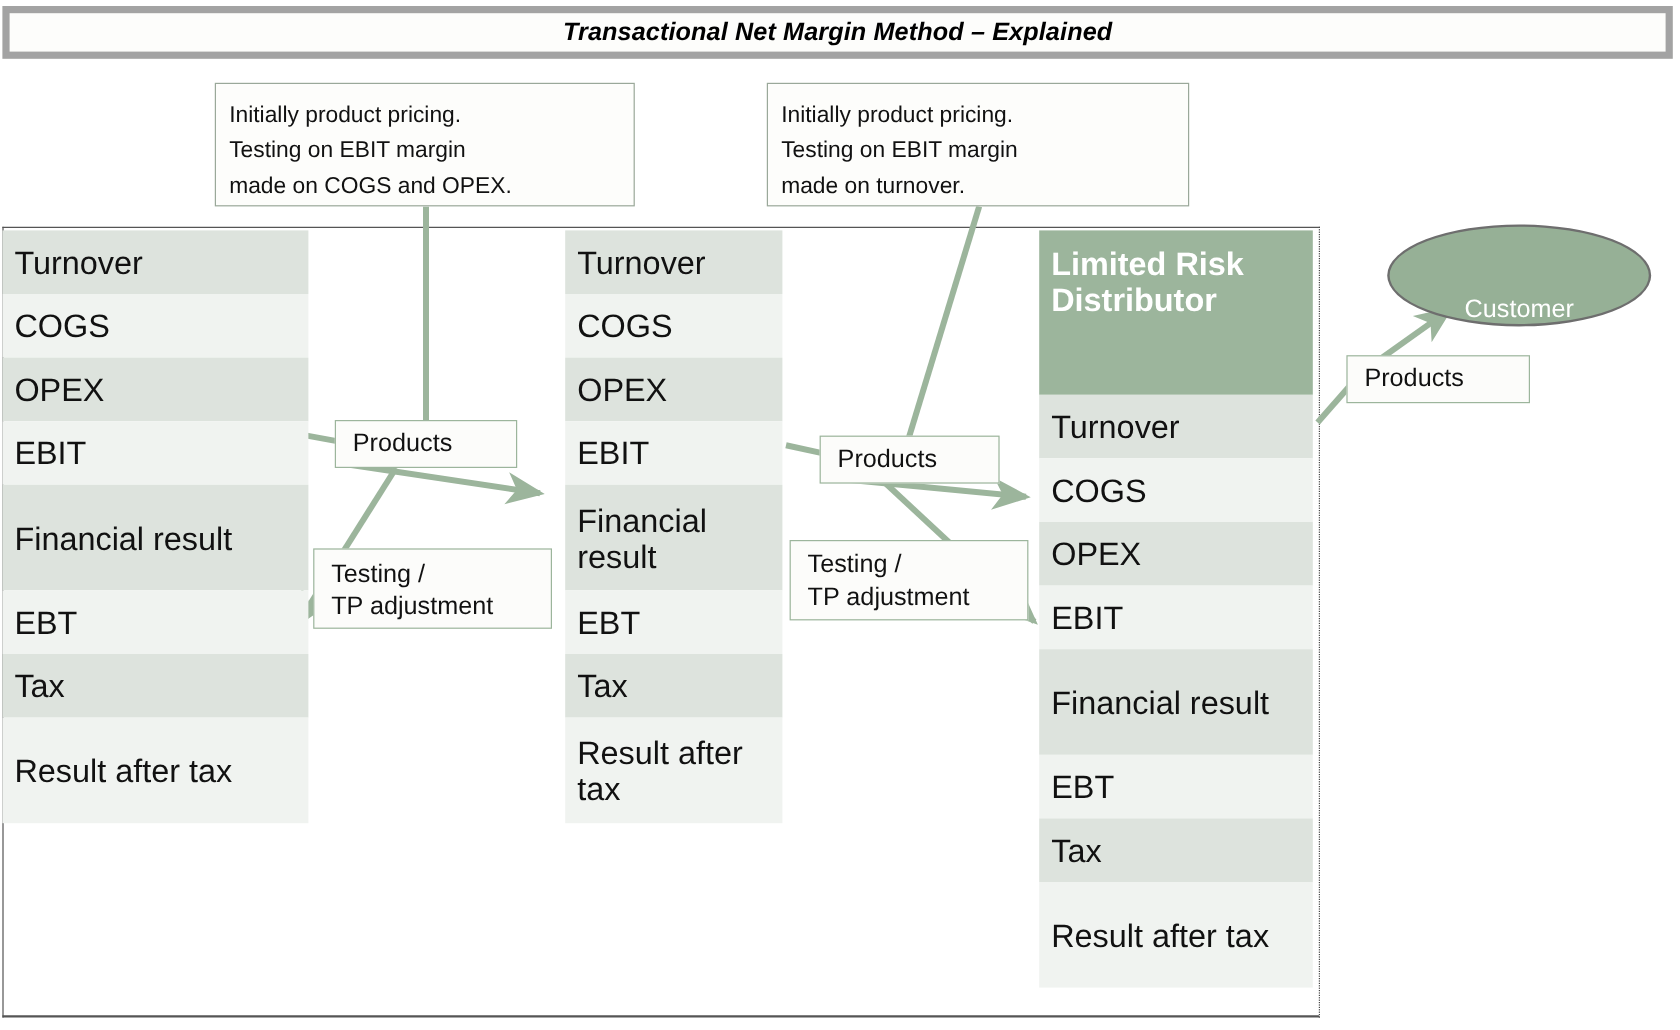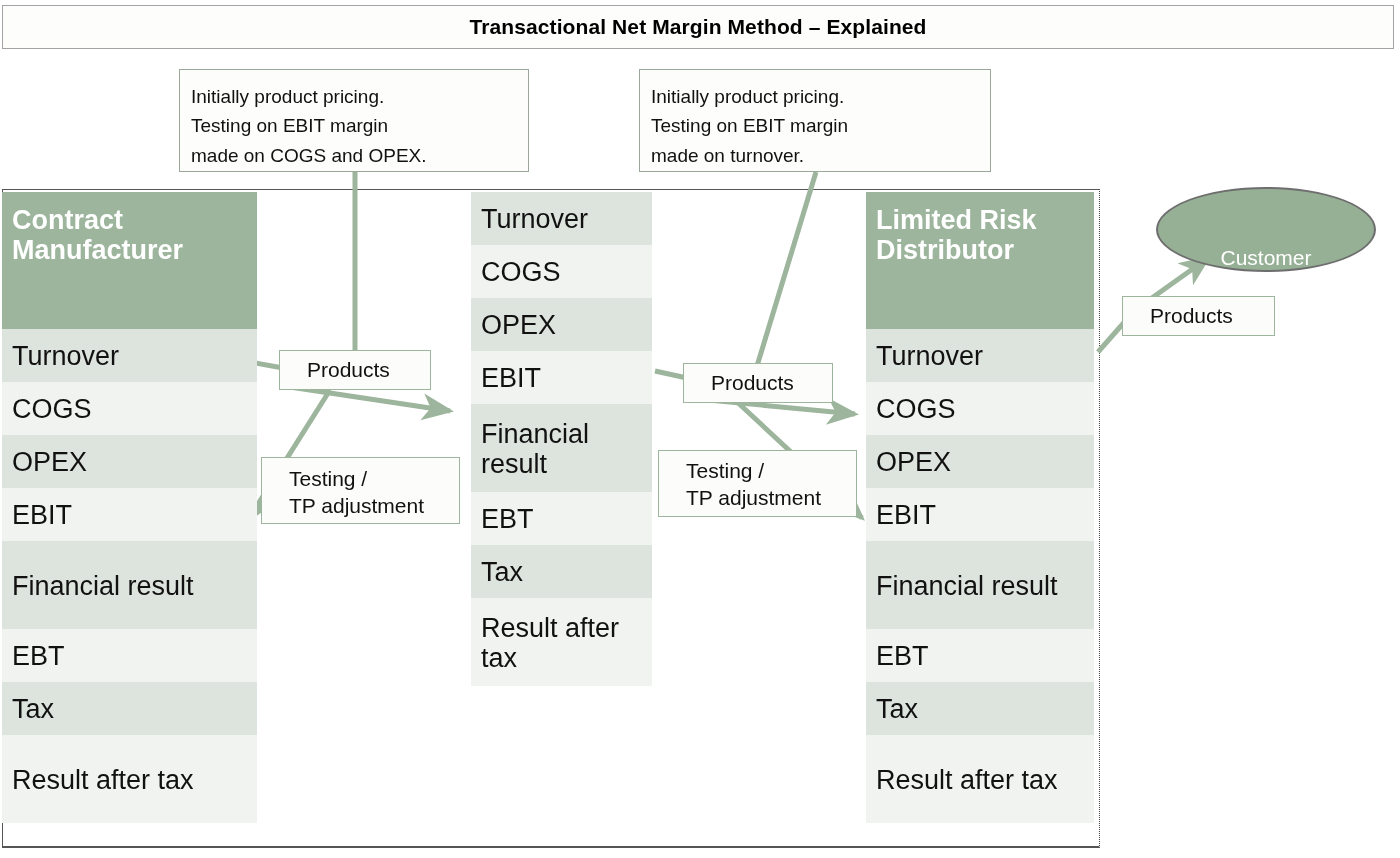--- a/index.html
+++ b/index.html
@@ -2,22 +2,22 @@
 <html><head>
 <meta charset="utf-8">
 <style>
   html,body{margin:0;padding:0;background:#ffffff;}
   body{width:1400px;height:858px;position:relative;overflow:hidden;
        font-family:"Liberation Sans","DejaVu Sans",sans-serif;}
 
   
   #title-bar{
     position:absolute;left:2px;top:5px;width:1392px;height:44px;
-    background:#fdfdfb;border:1px solid #a3a3a3;
-    box-sizing:border-box;display:flex;align-items:center;justify-content:center;
+    background:#fdfdfb;border:6px solid #a3a3a3;
+    box-sizing:border-box;display:flex;align-items:center;justify-content:center;font-style:italic;
   }
   #title-text{font-size:21px;font-weight:bold;color:#000;letter-spacing:.1px;}
 
   
   #main-panel{
     position:absolute;left:2px;top:189px;width:1098px;height:659px;
     border:1px solid #555;border-right:1px dotted #444;border-bottom:2px solid #555;
     box-sizing:border-box;background:#ffffff;
   }
 
@@ -49,21 +49,21 @@
     box-sizing:border-box;font-size:19px;line-height:1.55;color:#111;
     padding:12px 10px 6px 11px;
   }
   #callout-left{left:179px;top:69px;width:350px;height:103px;}
   #callout-right{left:639px;top:69px;width:352px;height:103px;}
 
   
   .minibox{
     position:absolute;background:#fcfcfa;border:1px solid #9cb59c;
     box-sizing:border-box;font-size:21px;color:#111;
-    display:flex;align-items:center;padding-left:27px;line-height:1.3;
+    display:flex;align-items:center;padding-left:14px;line-height:1.3;
   }
   #label-products-1{left:279px;top:350px;width:152px;height:40px;}
   #label-testing-1{left:261px;top:457px;width:199px;height:67px;
                    display:block;padding-top:7px;}
   #label-products-2{left:683px;top:363px;width:150px;height:40px;}
   #label-testing-2{left:658px;top:450px;width:199px;height:67px;
                    display:block;padding-top:6px;}
   #label-products-3{left:1122px;top:296px;width:153px;height:40px;}
 
   
@@ -121,24 +121,20 @@
   <div>made on COGS and OPEX.</div>
 </div>
 
 <div class="callout" id="callout-right">
   <div>Initially product pricing.</div>
   <div>Testing on EBIT margin</div>
   <div>made on turnover.</div>
 </div>
 
 <div class="column" id="col-0">
-  <div class="col-header">
-    <div>Contract</div>
-    <div>Manufacturer</div>
-  </div>
   <div class="rows">
     <div class="row alt0 h1">Turnover</div>
     <div class="row alt1 h1">COGS</div>
     <div class="row alt0 h1">OPEX</div>
     <div class="row alt1 h1">EBIT</div>
     <div class="row alt0 h2">Financial result</div>
     <div class="row alt1 h1">EBT</div>
     <div class="row alt0 h1">Tax</div>
     <div class="row alt1 h2">Result after tax</div>
   </div>

